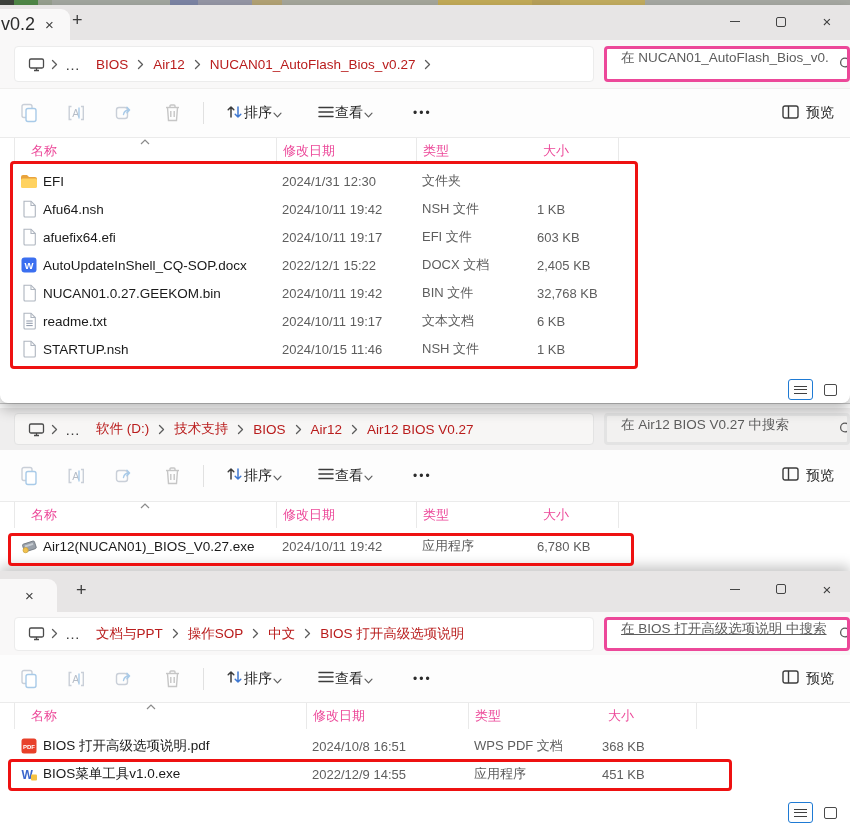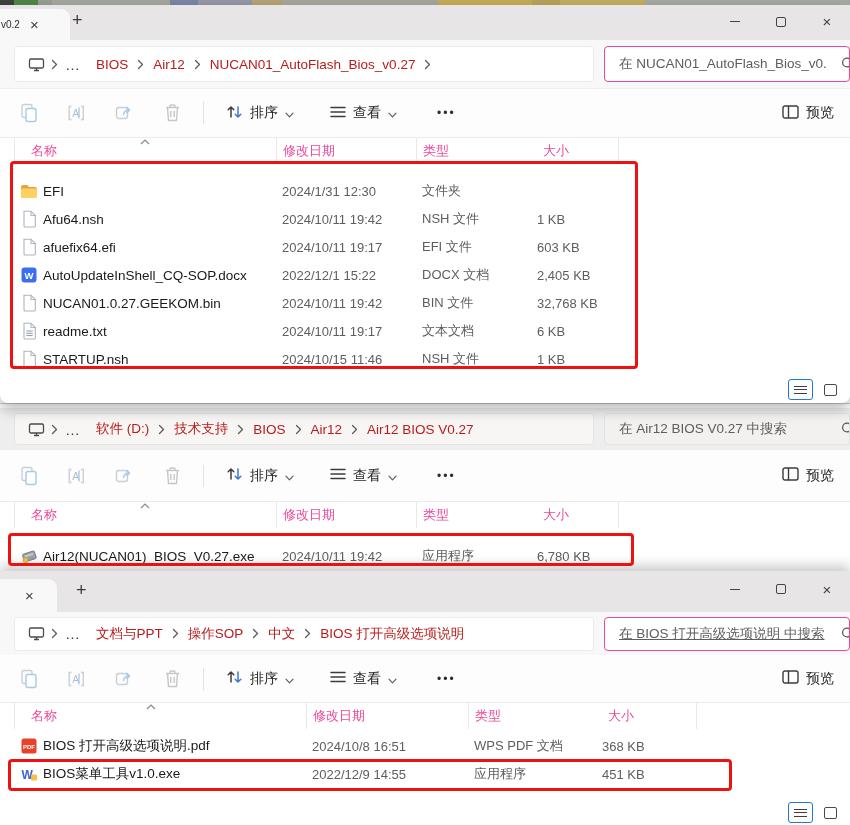--- a/index.html
+++ b/index.html
@@ -14,78 +14,78 @@
   #win1 { top:5px; height:398px; border-radius:0 0 8px 8px; box-shadow:0 6px 14px rgba(0,0,0,.28); z-index:3; }
   #win2 { top:403px; height:168px; z-index:1; border-top:1px solid #c9c9c9; padding-top:4px; }
   #win3 { top:571px; height:254px; z-index:4; box-shadow:0 -5px 12px rgba(0,0,0,.22); }
 
   .tabbar { position:relative; height:35px; background:#e7e5e5; }
   #win3 .tabbar { height:41px; }
   .tab { position:absolute; bottom:0; background:#f9f8f8; border-radius:9px 9px 0 0;
          display:flex; align-items:center; }
   #win1 .tab { left:-34px; width:104px; height:31px; padding-left:35px; gap:10px; }
   #win3 .tab { left:-45px; width:102px; height:33px; }
-  .tab-label { font-size:10px; color:#2c2c2c; }
+  .tab-label { font-size:18px; color:#2c2c2c; }
   .tab-close { font-size:15px; color:#3f3f3f; line-height:1; cursor:default; }
   #win3 .tab-close { position:absolute; left:70px; top:9px; }
   .new-tab { position:absolute; font-size:18px; color:#3c3c3c; font-weight:300; }
   #win1 .new-tab { left:72px; top:5px; }
   #win3 .new-tab { left:76px; top:9px; }
   .wincontrols { position:absolute; right:0; top:0; display:flex; }
   .wc { width:46px; height:33px; display:flex; align-items:center; justify-content:center; }
   #win3 .wc { height:36px; }
   .wc-min-glyph { width:10px; height:0; border-top:1.3px solid #444; display:block; }
   .wc-max-glyph { width:10px; height:10px; border:1.2px solid #444; border-radius:2px; display:block; }
   .wc-close-glyph { font-size:15px; color:#3f3f3f; }
 
   .addressrow { display:flex; align-items:center; }
   #win1 .addressrow { height:48px; background:#f9f8f8; }
   #win2 .addressrow { height:42px; background:#efeeee; }
   #win3 .addressrow { height:43px; background:#f9f8f8; }
   .crumbbox { margin-left:14px; width:580px; height:36px; background:#fff; border:1px solid #ececec;
               border-radius:4px; display:flex; align-items:center; overflow:hidden; white-space:nowrap; }
   #win2 .crumbbox { background:#f7f6f5; border-color:#e3e3e3; height:32px; }
   #win3 .crumbbox { height:34px; }
-  .searchbox { margin-left:10px; flex:1; height:36px; background:#fff; border:1px solid #ec4899;
-               border-radius:4px; display:flex; align-items:center; padding-left:14px; font-size:13.5px;
+  .searchbox { margin-left:10px; flex:1; height:36px; background:#fff; border:3px solid #ec4899;
+               border-radius:4px; display:flex; padding-left:14px; font-size:13.5px;
                color:#5d5d5d; position:relative; overflow:hidden; white-space:nowrap; }
   #win2 .searchbox { background:#f2f1f0; border-color:#e3e3e3; height:32px; }
   #win3 .searchbox { height:34px;text-decoration:underline; }
   .search-mag { position:absolute; right:-7px; top:50%; transform:translateY(-50%); display:flex; }
   .device-icon { margin:0 6px 0 13px; display:flex; }
   .crumb { padding:0 9px; font-size:13.5px; color:#b91c1c; }
   .crumb-ellipsis { padding:0 7px; font-size:15px; color:#3d3d3d; }
   .crumb-chevron { display:flex; }
 
   .toolbar { display:flex; align-items:center; position:relative; border-bottom:1px solid #ebebeb;
              background:#fdfdfd; padding-left:19px; }
   #win1 .toolbar { height:50px; border-top:1px solid #f0efee; }
   #win2 .toolbar { height:52px; }
   #win3 .toolbar { height:48px; }
   .tbicon { width:20px; margin-right:28px; display:flex; }
   .tb-divider { width:1px; height:22px; background:#e1e1e1; margin:0 14px 0 -8px; }
-  .tbbtn { display:flex; align-items:center; gap:7px; font-size:14px; color:#1f1f1f; }
+  .tbbtn { display:flex; align-items:center; gap:1px; font-size:14px; color:#1f1f1f; }
   .tbbtn.sort { margin-left:8px; }
   .tbbtn.view { margin-left:36px; }
   .tb-more { margin-left:40px; font-size:12px; letter-spacing:2px; color:#2c2c2c; }
   .tb-preview { position:absolute; right:16px; display:flex; align-items:center; gap:7px;
                 font-size:14px; color:#1f1f1f; }
 
   .fheader { display:grid; align-items:stretch; position:relative; height:25px; }
   #win2 .fheader { height:26px; } #win3 .fheader { height:26px; }
   .w12cols { grid-template-columns:262px 140px 121px 82px; padding-left:14px; }
   .w3cols  { grid-template-columns:292px 162px 134px 95px; padding-left:14px; }
   .hcell { font-size:13px; color:#ec4899; padding-left:6px; display:flex; align-items:center; }
   .hcell.first { padding-left:16px; }
   .fheader .hcell:nth-child(2), .fheader .hcell:nth-child(3), .fheader .hcell:nth-child(4) { border-left:1px solid #e9e9e9; }
   .hcell.size { border-right:1px solid #e9e9e9; }
   .sort-caret { position:absolute; top:1px; left:140px; display:flex; }
   #win3 .sort-caret { left:146px; }
 
-  .rows { margin-top:14px; }
+  .rows { margin-top:4px; }
   #win2 .rows { }
   #win3 .rows { margin-top:3px; }
   .frow { display:grid; align-items:center; height:28px; font-size:13px; color:#5e5e5e; }
   .fname { display:flex; align-items:center; padding-left:6px; gap:5px; font-size:13.5px;
            color:#1a1a1a; white-space:nowrap; overflow:hidden; }
   .ficon { width:18px; height:18px; display:flex; align-items:center; justify-content:center; flex:none; }
   .fdate, .ftype { padding-left:6px; white-space:nowrap; }
   .fsize { text-align:left; padding-right:12px; }
   .w3cols .fsize { padding-right:8px; }
 

